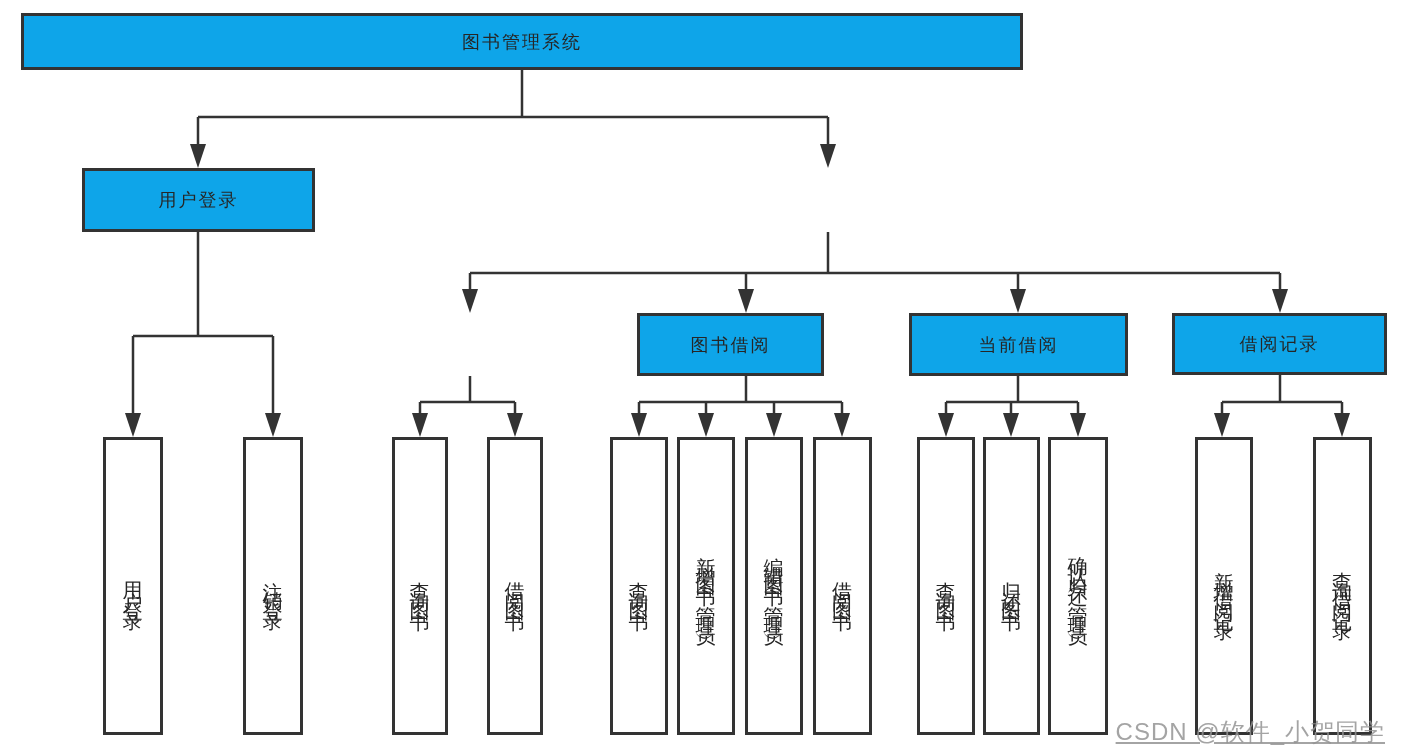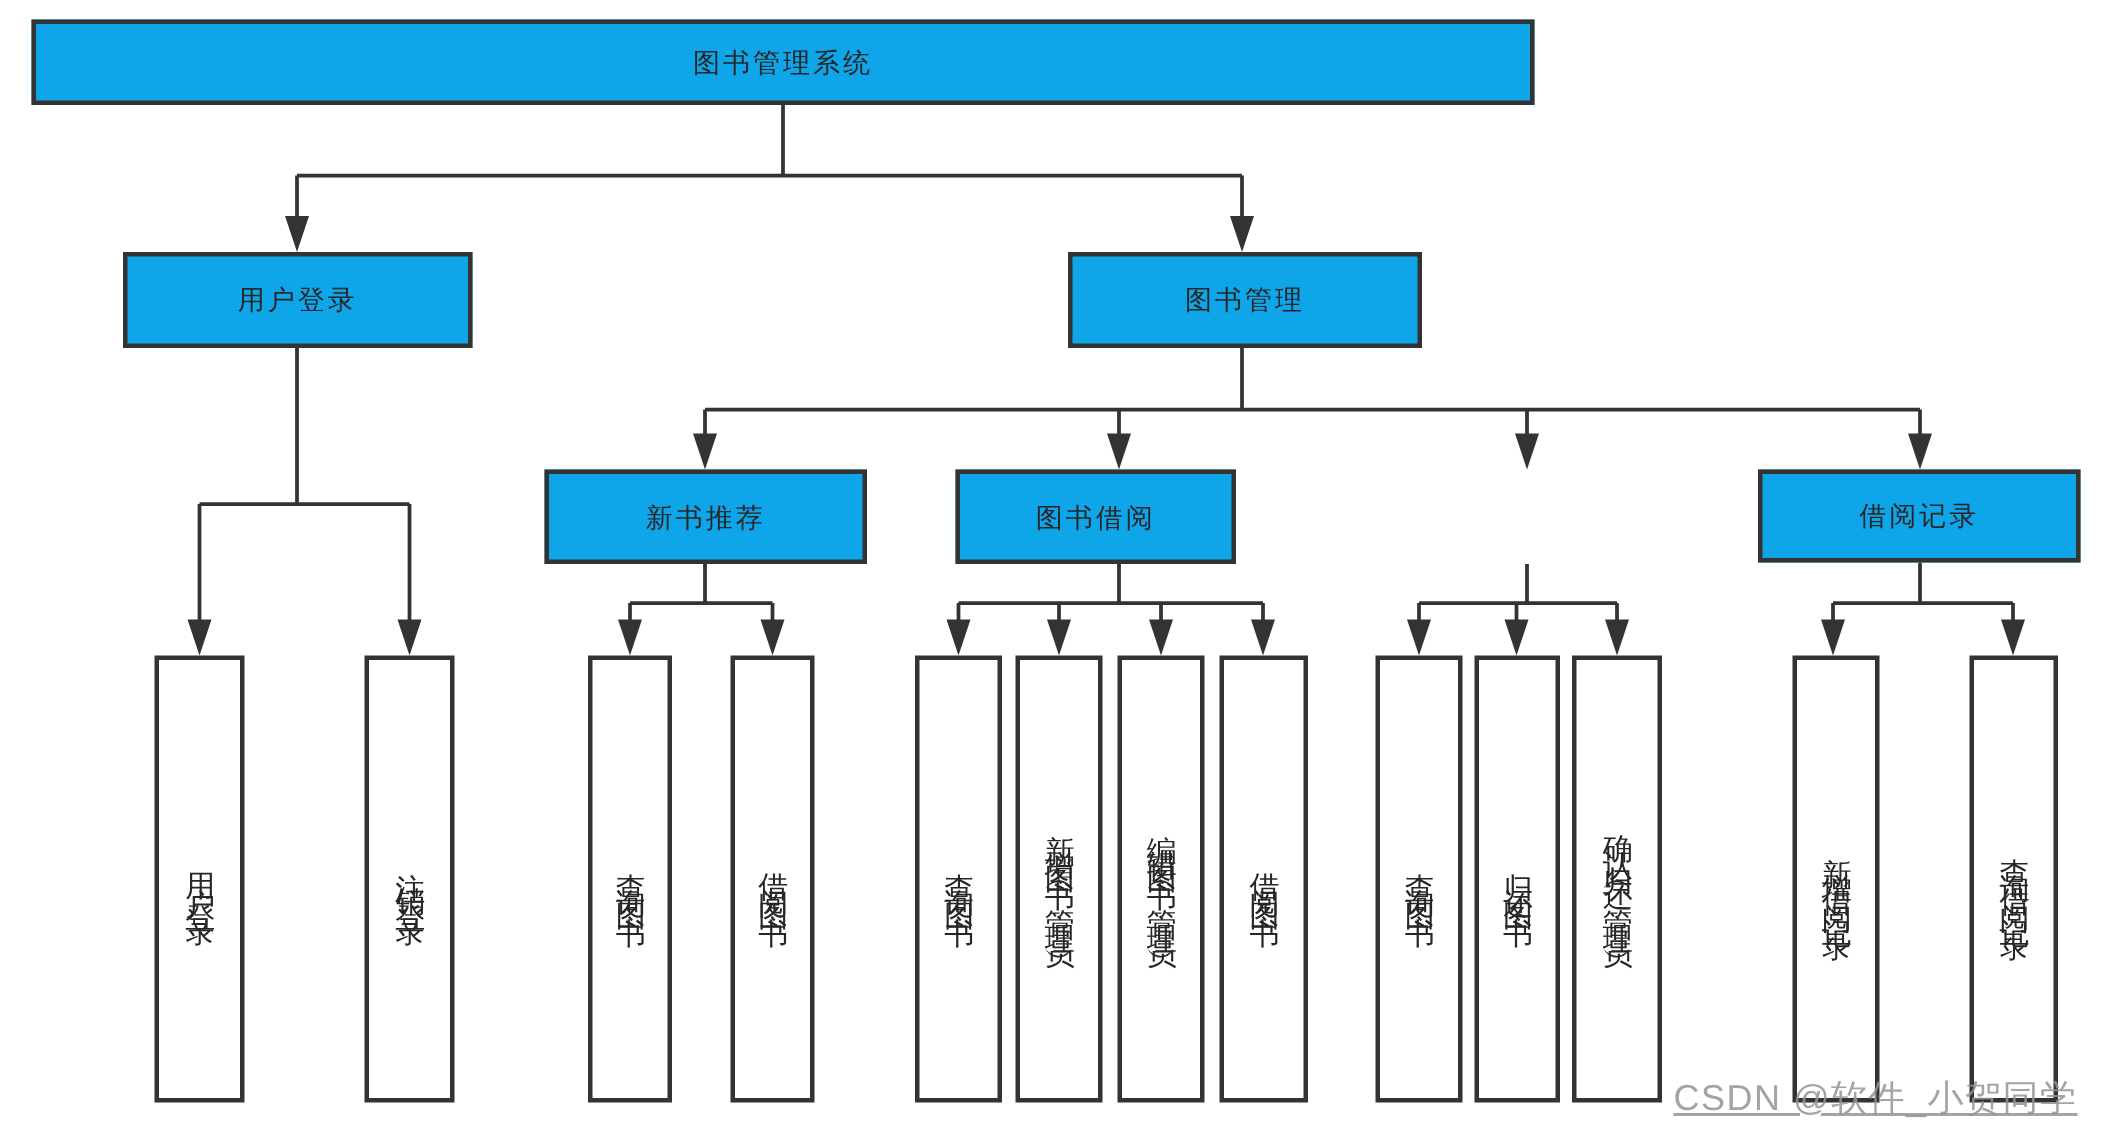--- a/index.html
+++ b/index.html
@@ -122,24 +122,23 @@
       <path class="line" d="M1222 402 V415"></path>
       <path class="head" d="M1214 413 L1230 413 L1222 437 Z"></path>
       <path class="line" d="M1342 402 V415"></path>
       <path class="head" d="M1334 413 L1350 413 L1342 437 Z"></path>
     </g>
   </svg>
 
   <div class="node" style="left:21px;top:13px;width:1002px;height:57px;">图书管理系统</div>
 
   <div class="node" style="left:82px;top:168px;width:233px;height:64px;">用户登录</div>
-  <div class="node" style="left:712px;top:168px;width:236px;height:64px;">图书管理</div>
 
-  <div class="node" style="left:363px;top:313px;width:215px;height:63px;">新书推荐</div>
   <div class="node" style="left:637px;top:313px;width:187px;height:63px;">图书借阅</div>
+  <div class="node" style="left:909px;top:313px;width:219px;height:63px;">当前借阅</div>
   <div class="node" style="left:1172px;top:313px;width:215px;height:62px;">借阅记录</div>
 
   <div class="leaf" style="left:103px;top:437px;width:60px;height:298px;">
     <span>用户登录</span>
   </div>
   <div class="leaf" style="left:243px;top:437px;width:60px;height:298px;">
     <span>注销登录</span>
   </div>
 
   <div class="leaf" style="left:392px;top:437px;width:56px;height:298px;">

